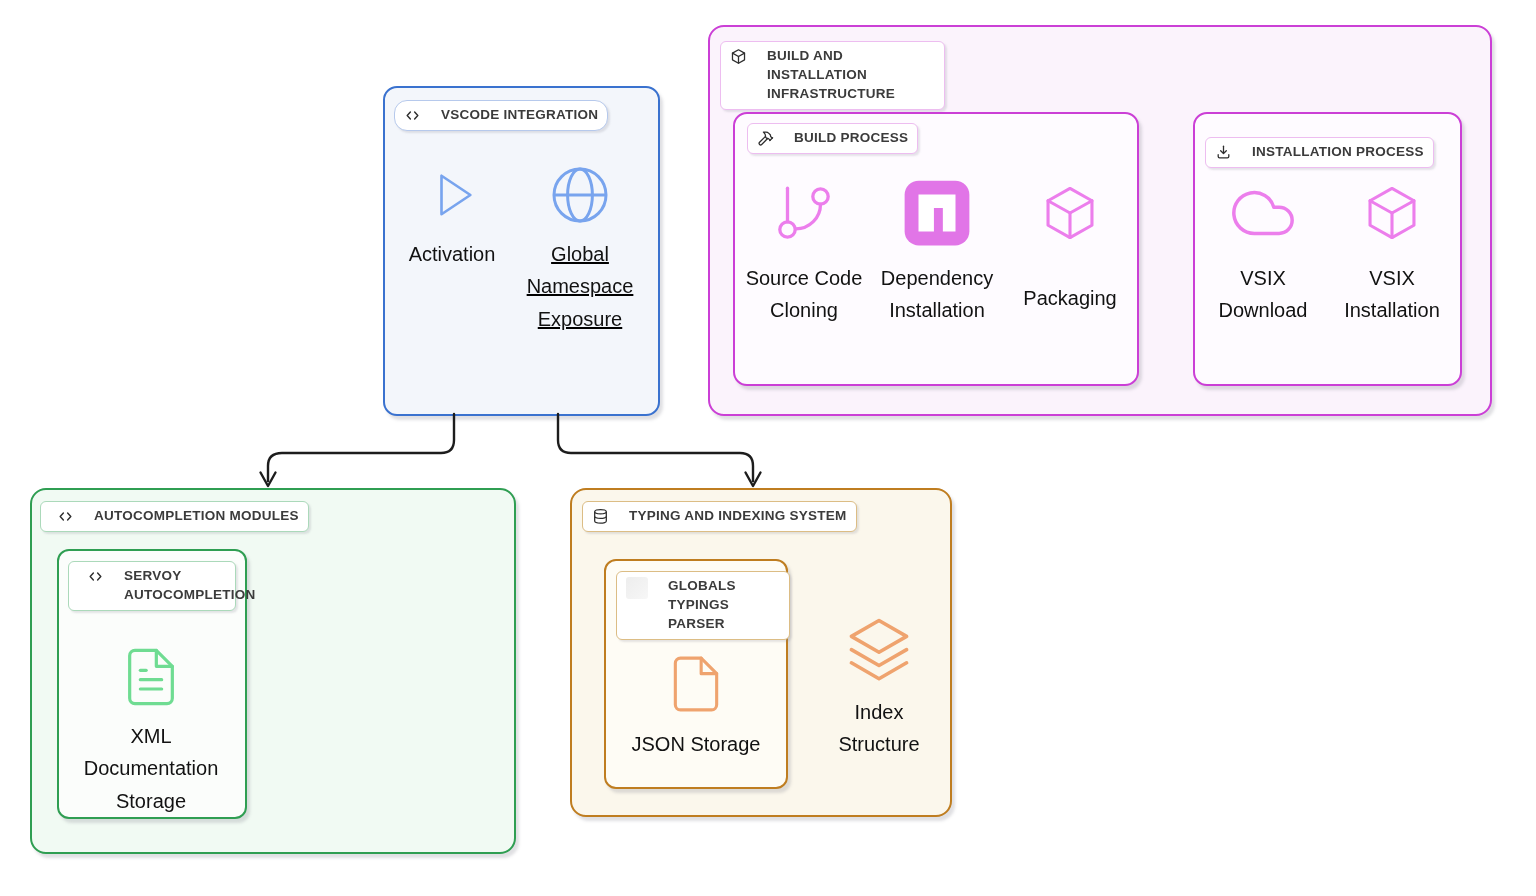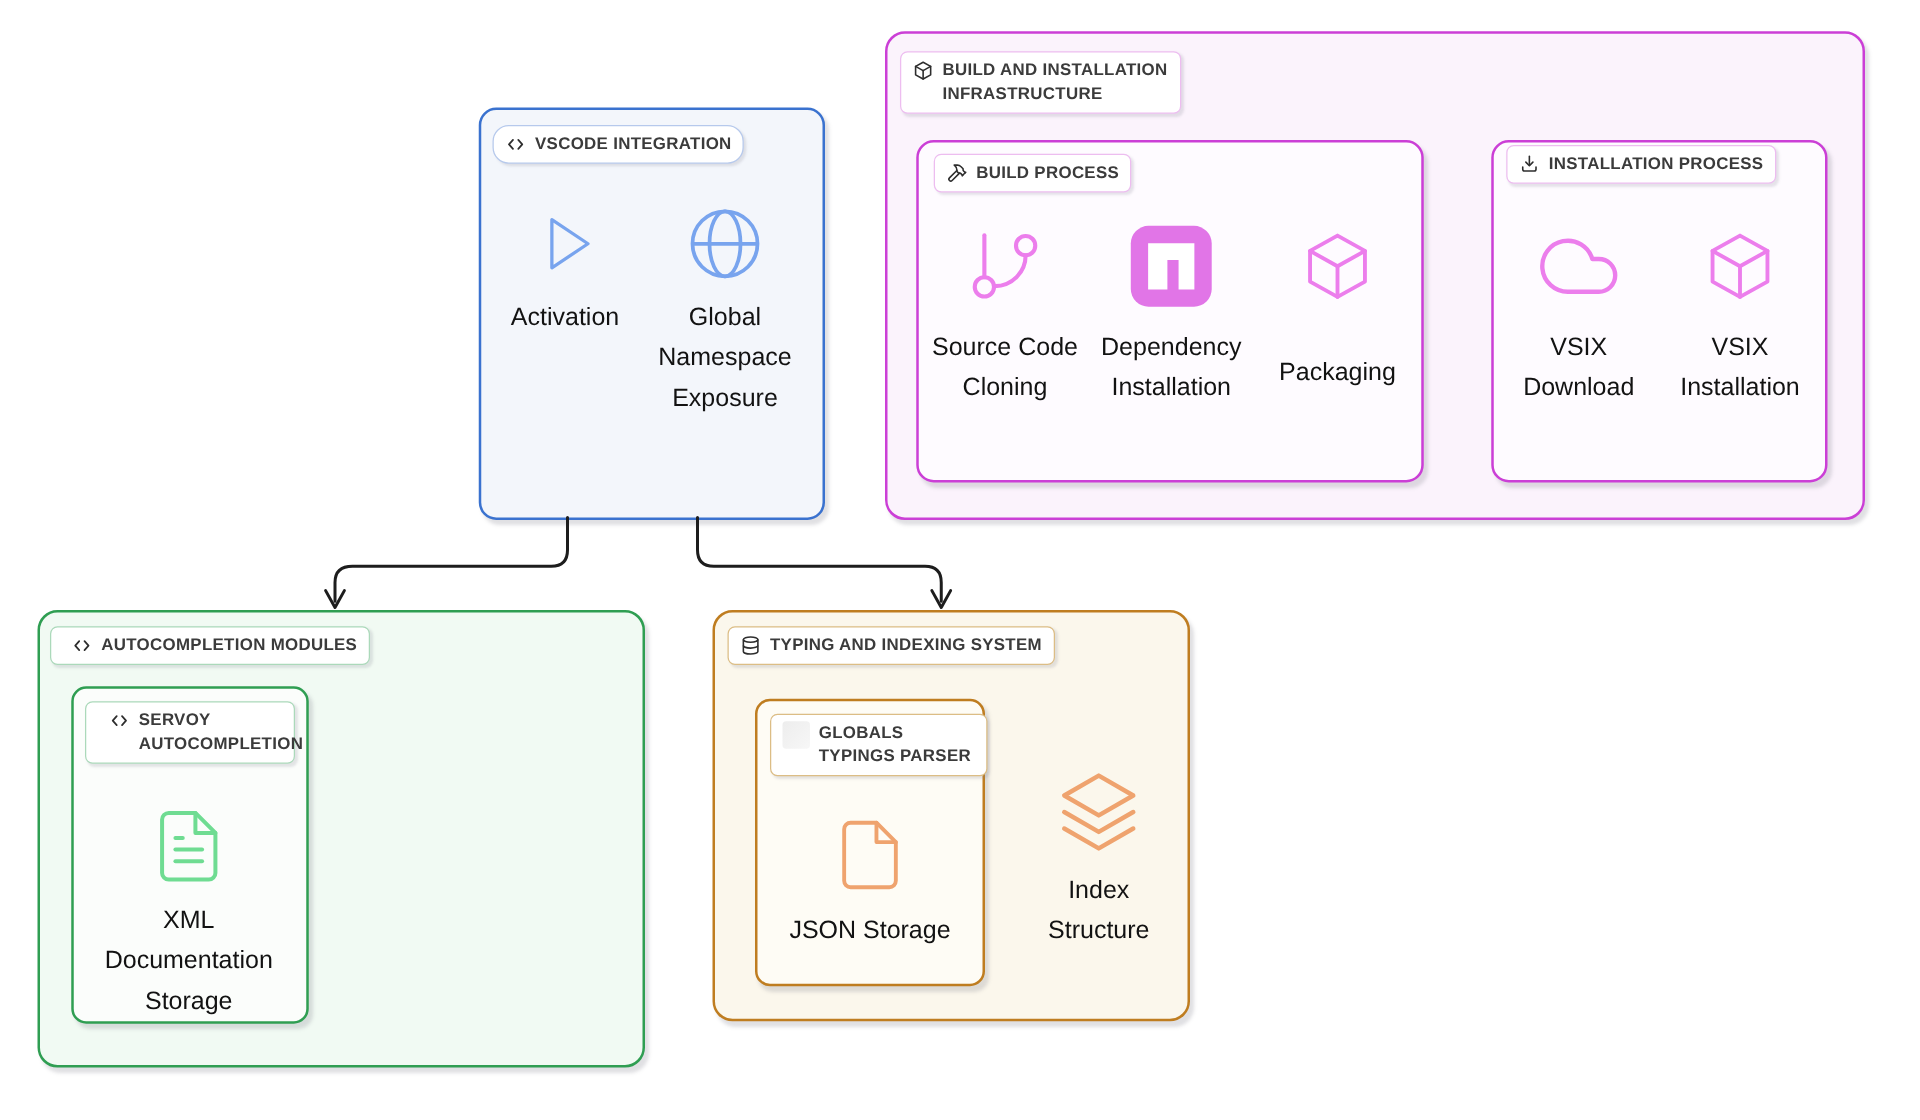--- a/index.html
+++ b/index.html
@@ -8,21 +8,21 @@
   .group{position:absolute;border:2px solid;box-shadow:3px 4px 3px rgba(130,130,145,.25);}
   .r16{border-radius:16px;} .r14{border-radius:14px;} .r12{border-radius:12px;}
   .blue-g{border-color:var(--blue);background:var(--blue-fill);}
   .pink-g{border-color:var(--pink);background:var(--pink-fill);}
   .pink-inner-g{border-color:var(--pink);background:var(--pink-inner);}
   .green-g{border-color:var(--green);background:var(--green-fill);}
   .green-inner-g{border-color:var(--green);background:var(--green-inner);}
   .orange-g{border-color:var(--orange);background:var(--orange-fill);}
   .orange-inner-g{border-color:var(--orange);background:var(--orange-inner);}
 
-  .pill{position:absolute;display:flex;align-items:flex-start;gap:7px;background:#fff;
+  .pill{position:absolute;display:flex;align-items:flex-start;gap:20px;background:#fff;
         border:1.5px solid;border-radius:6px;padding:5px 9px;
         font-size:13.5px;font-weight:bold;letter-spacing:.25px;line-height:1.4;
         color:var(--title-ink);box-shadow:2px 2px 2px rgba(130,130,145,.2);box-sizing:border-box;}
   .pill.nowrap{white-space:nowrap;}
   .pill .picon{width:17px;height:17px;flex:0 0 auto;margin-top:1px;color:var(--icon-ink);}
   .pill .picon svg{width:100%;height:100%;display:block;}
   .b-pill{border-color:var(--blue-light);border-radius:13px;} .p-pill{border-color:var(--pink-light);}
   .g-pill{border-color:var(--green-light);} .o-pill{border-color:var(--orange-light);}
   .faded-sq{width:22px;height:22px;flex:0 0 auto;border-radius:3px;
             background:linear-gradient(135deg,#ededed,#f7f7f7);}
@@ -54,21 +54,21 @@
       <span>VSCODE INTEGRATION</span>
     </div>
     <div class="node" style="left:15px;top:70px;width:104px;">
       <span class="glyph blue-i" style="height:74px;">
         <svg width="56" height="62" viewBox="0 0 32 32" fill="none" stroke="currentColor" stroke-width="1.5" stroke-linejoin="round">
             <path d="M10 5v22L26.5 16Z"></path>
           </svg>
       </span>
       <div class="nlabel">Activation</div>
     </div>
-    <div class="node" style="left:129px;top:70px;width:132px;">
+    <div class="node" style="left:129px;top:70px;width:132px;text-decoration:underline;">
       <span class="glyph blue-i" style="height:74px;">
         <svg width="64" height="64" viewBox="0 0 32 32" fill="none" stroke="currentColor" stroke-width="1.5">
             <circle cx="16" cy="16" r="13"></circle>
             <path d="M3 16h26"></path>
             <ellipse cx="16" cy="16" rx="6.2" ry="13"></ellipse>
           </svg>
       </span>
       <div class="nlabel">Global Namespace Exposure</div>
     </div>
   </div>
@@ -122,21 +122,21 @@
               <path d="M12 2.5 20.5 7.25v9.5L12 21.5l-8.5-4.75v-9.5Z"></path>
               <path d="M3.5 7.25 12 12l8.5-4.75"></path>
               <path d="M12 12v9.5"></path>
             </svg>
         </span>
         <div class="nlabel bottom2">Packaging</div>
       </div>
     </div>
 
     <div class="group pink-inner-g r14" style="left:483px;top:85px;width:265px;height:270px;">
-      <div class="pill p-pill nowrap" style="left:10px;top:2px;">
+      <div class="pill p-pill nowrap" style="left:10px;top:23px;">
         <span class="picon">
           <svg viewBox="0 0 24 24" fill="none" stroke="currentColor" stroke-width="1.8" stroke-linecap="round" stroke-linejoin="round">
               <path d="M12 3v10"></path>
               <path d="m8 9.5 4 4 4-4"></path>
               <path d="M4.5 15v2.5a2 2 0 0 0 2 2h11a2 2 0 0 0 2-2V15"></path>
             </svg>
         </span>
         <span>INSTALLATION PROCESS</span>
       </div>
       <div class="node" style="left:5px;top:56px;width:126px;">

